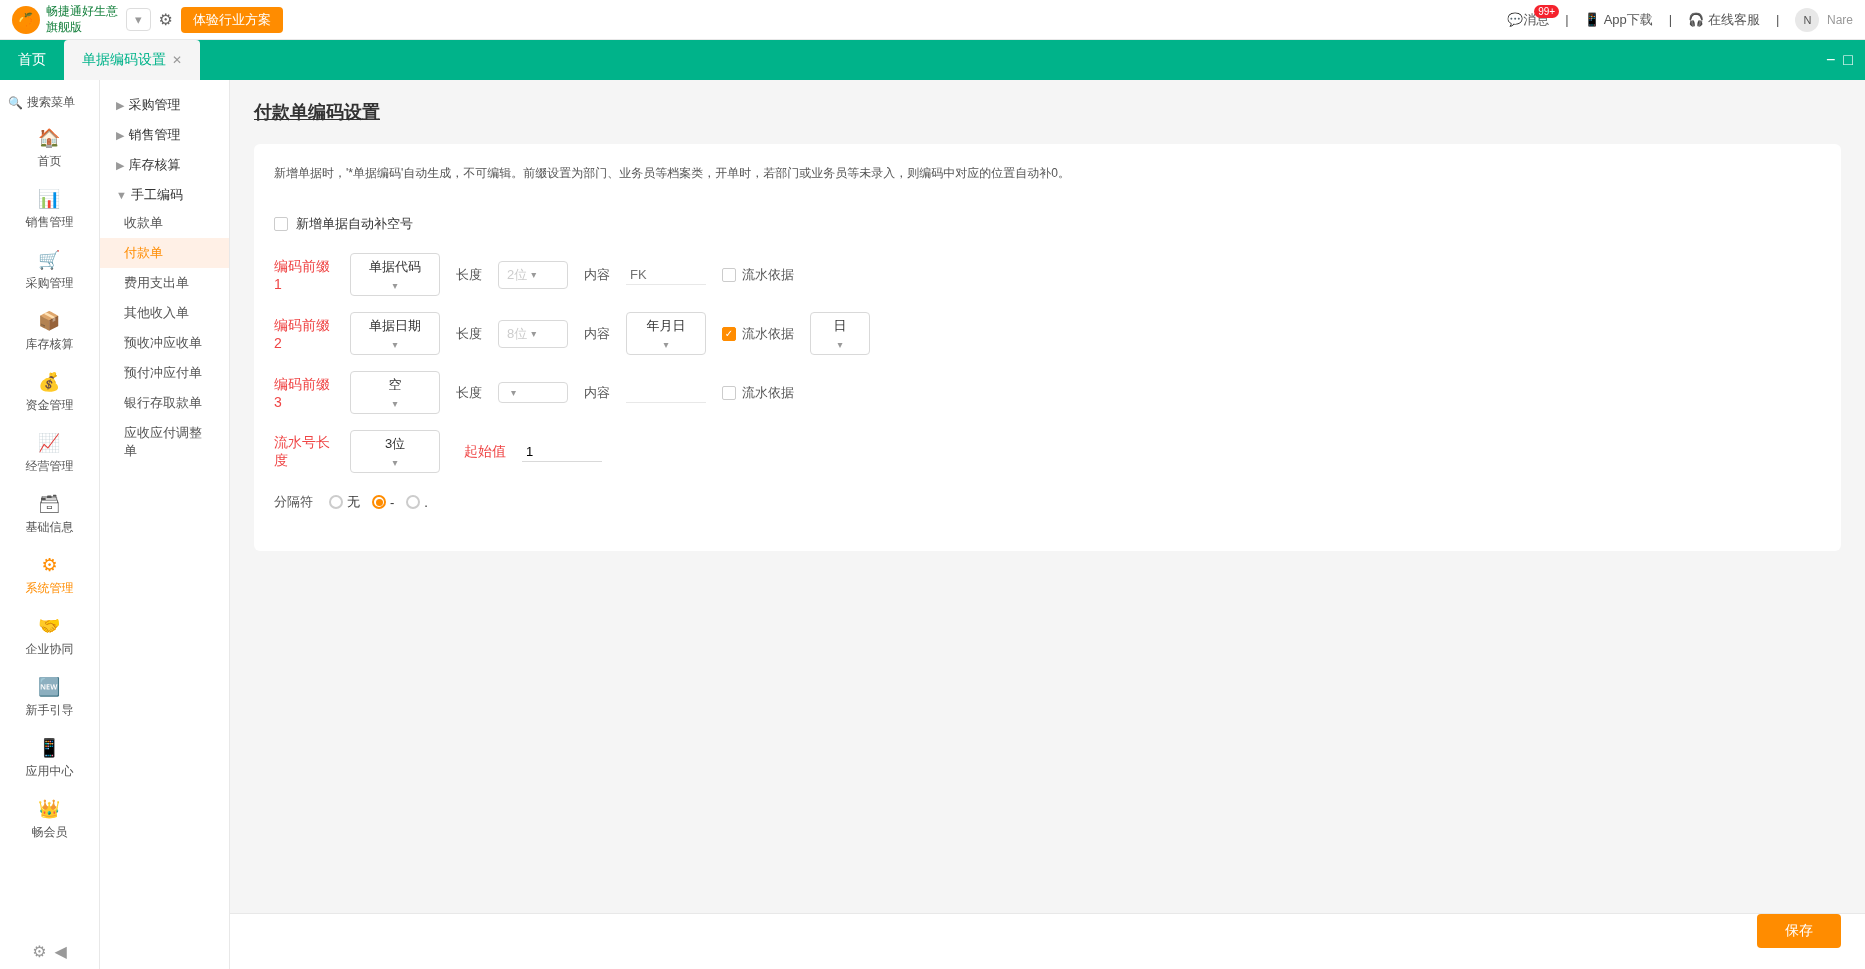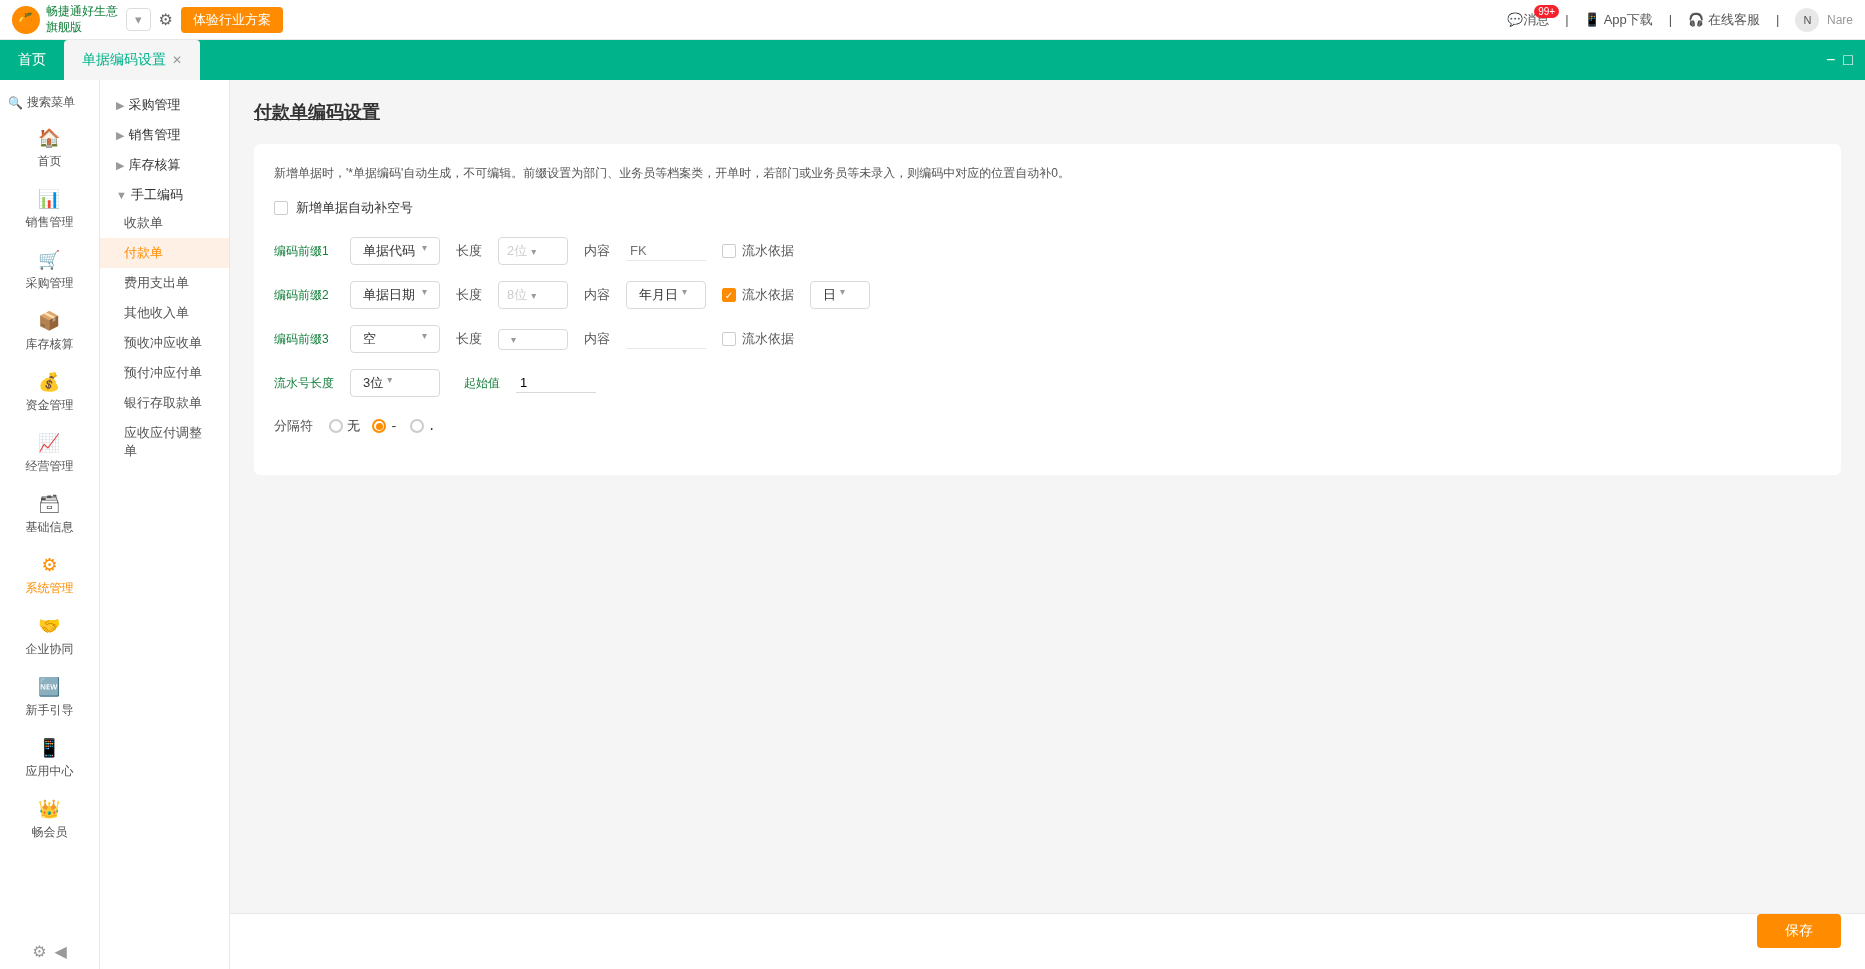--- a/index.html
+++ b/index.html
@@ -56,52 +56,52 @@
     
     .encode-method-row { display: flex; align-items: center; gap: 24px; padding-bottom: 16px; border-bottom: 1px solid #f0f0f0; margin-bottom: 16px; }
     .encode-label { font-size: 13px; color: #333; }
     .radio-group { display: flex; align-items: center; gap: 16px; }
     .radio-item { display: flex; align-items: center; gap: 6px; cursor: pointer; font-size: 13px; }
     .radio-circle { width: 14px; height: 14px; border-radius: 50%; border: 2px solid #ccc; display: flex; align-items: center; justify-content: center; }
     .radio-circle.checked { border-color: #ff8c00; }
     .radio-dot { width: 7px; height: 7px; border-radius: 50%; background: #ff8c00; }
 
     
-    .info-text { font-size: 12px; color: #555; margin-bottom: 16px; line-height: 1.6; }
+    .info-text { font-size: 12px; color: #555; margin-bottom: 32px; line-height: 1.6; }
 
     
     .example-box { border: 2px dashed #ffb580; border-radius: 6px; padding: 16px 24px; display: inline-block; margin-bottom: 20px; background: #fffaf5; }
     .example-label { font-size: 12px; color: #888; margin-bottom: 4px; }
     .example-code { font-size: 22px; font-weight: bold; color: #333; }
     .example-desc { font-size: 12px; color: #aaa; margin-top: 2px; }
 
     
     .checkbox-row { display: flex; align-items: center; gap: 8px; margin-bottom: 20px; }
     .checkbox-box { width: 14px; height: 14px; border: 1px solid #ccc; border-radius: 2px; display: flex; align-items: center; justify-content: center; cursor: pointer; }
     .checkbox-label { font-size: 13px; color: #333; }
 
     
     .form-row { display: flex; align-items: center; gap: 16px; margin-bottom: 16px; flex-wrap: wrap; }
-    .form-label { font-size: 12px; color: #15803d; width: 60px; flex-shrink: 0; }
-    .select-wrap { display: flex; align-items: flex-start; border: 1px solid #d9d9d9; border-radius: 4px; padding: 4px 12px; background: #fff; min-width: 90px; cursor: pointer; gap: 4px; font-size: 13px; }
+    .form-label { font-size: 14px; color: #ef4444; width: 60px; flex-shrink: 0; }
+    .select-wrap { display: flex; align-items: center; border: 1px solid #d9d9d9; border-radius: 4px; padding: 4px 12px; background: #fff; min-width: 90px; cursor: pointer; gap: 4px; font-size: 13px; flex-direction: column; }
     .select-val { flex: 1; }
     .select-arrow { color: #999; font-size: 10px; }
     .len-label { font-size: 13px; color: #555; }
     .len-select { display: flex; align-items: center; border: 1px solid #d9d9d9; border-radius: 4px; padding: 4px 8px; background: #fff; min-width: 70px; cursor: pointer; gap: 4px; font-size: 13px; color: #ccc; }
     .content-label { font-size: 13px; color: #555; }
     .content-input { border: none; border-bottom: 1px solid #e8e8e8; padding: 2px 4px; font-size: 13px; width: 80px; color: #737373; outline: none; background: transparent; }
     .checkbox-inline { width: 14px; height: 14px; border: 1px solid #ccc; border-radius: 2px; cursor: pointer; flex-shrink: 0; }
     .checkbox-inline.checked { background: #ff8c00; border-color: #ff8c00; display: flex; align-items: center; justify-content: center; }
     .checkbox-text { font-size: 13px; color: #555; }
 
     
     .serial-row { display: flex; align-items: center; gap: 16px; margin-bottom: 20px; }
 
     
-    .sep-row { display: flex; align-items: center; gap: 16px; margin-bottom: 20px; font-family: Liberation Mono, monospace; }
+    .sep-row { display: flex; align-items: center; gap: 16px; margin-bottom: 20px; }
     .sep-label { font-size: 13px; color: #555; }
     .sep-options { display: flex; align-items: center; gap: 12px; }
     .sep-radio { display: flex; align-items: center; gap: 4px; cursor: pointer; font-size: 13px; }
 
     
     .bottom-bar { height: 56px; background: #fff; border-top: 1px solid #e8e8e8; display: flex; align-items: flex-start; justify-content: flex-end; padding: 0 24px; flex-shrink: 0; }
     .save-btn { background: #ff8c00; color: white; border: none; padding: 8px 28px; border-radius: 4px; font-size: 14px; cursor: pointer; }
 
     .input-start { border: none; border-bottom: 1px solid #d9d9d9; width: 80px; font-size: 13px; padding: 2px 4px; outline: none; }
   </style>

